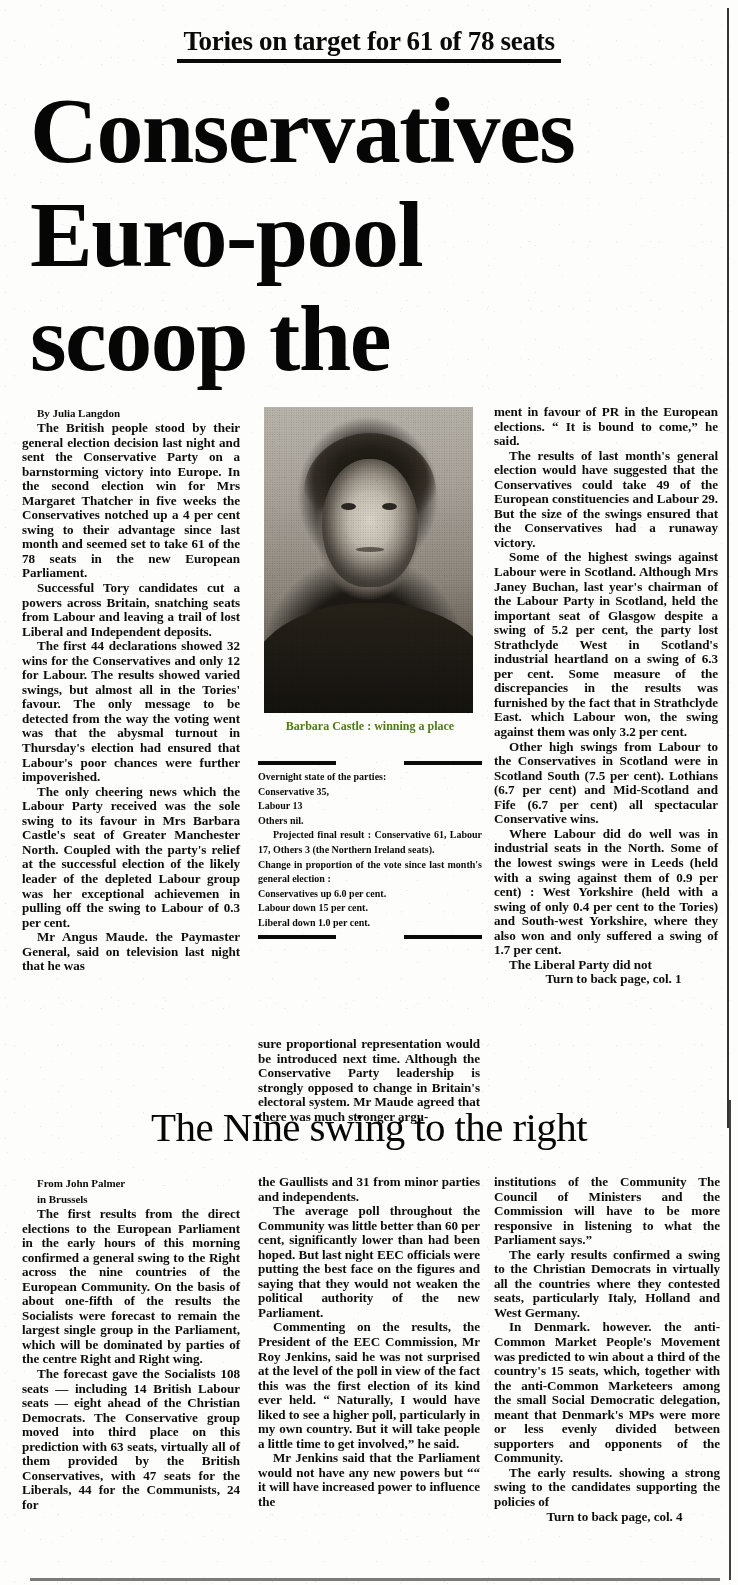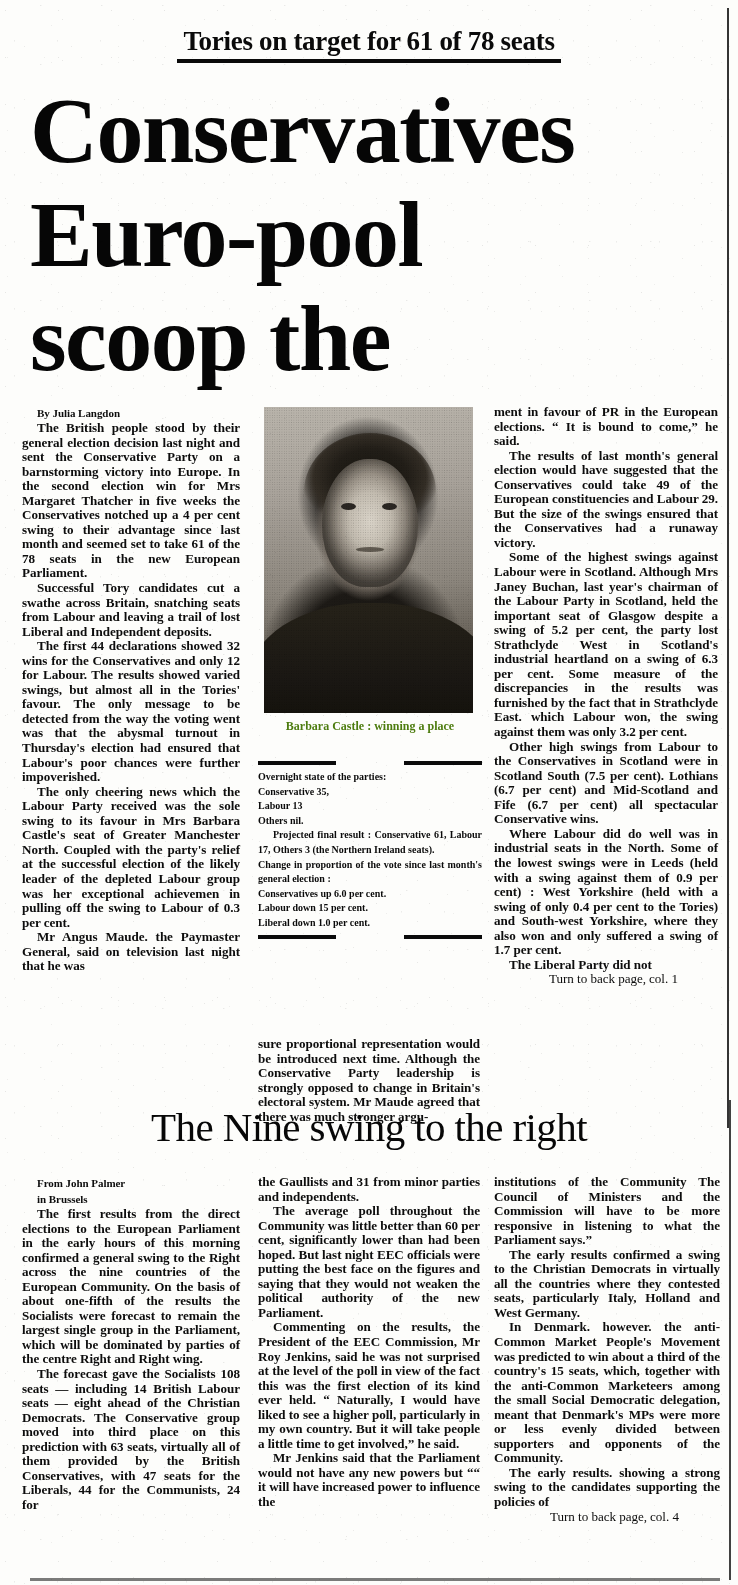--- a/index.html
+++ b/index.html
@@ -268,21 +268,21 @@
   }
 
   #s2 { top: 1175px; left: 0; width: 738px; height: 410px; }
   #s2c1 { left: 22px;  width: 218px; }
   #s2c2 { left: 258px; width: 222px; }
   #s2c3 { left: 494px; width: 226px; }
 
   .turnline {
     text-align: center;
     text-indent: 0;
-    font-weight: normal;
+    font-weight: bold;
     margin-top: 0;
   }
 
   
   #bottom-rule {
     position: absolute;
     top: 1578px;
     left: 30px;
     width: 690px;
     height: 3px;
@@ -336,21 +336,21 @@
       <p>Liberal down 1.0 per cent.</p>
     </div>
     <div class="box-rule"></div>
   </div>
 
   <div id="s1" class="story">
 
     <div id="s1c1" class="col">
       <p class="byline">By Julia Langdon</p>
       <p>The British people stood by their general election decision last night and sent the Conservative Party on a barnstorming victory into Europe. In the second election win for Mrs Margaret Thatcher in five weeks the Conservatives notched up a 4 per cent swing to their advantage since last month and seemed set to take 61 of the 78 seats in the new European Parliament.</p>
-      <p>Successful Tory candidates cut a swathe across Britain, snatching seats from Labour and leaving a trail of lost Liberal and Independent deposits.</p>
+      <p>Successful Tory candidates cut a powers across Britain, snatching seats from Labour and leaving a trail of lost Liberal and Independent deposits.</p>
       <p>The first 44 declarations showed 32 wins for the Conservatives and only 12 for Labour. The results showed varied swings, but almost all in the Tories' favour. The only message to be detected from the way the voting went was that the abysmal turnout in Thursday's election had ensured that Labour's poor chances were further impoverished.</p>
       <p>The only cheering news which the Labour Party received was the sole swing to its favour in Mrs Barbara Castle's seat of Greater Manchester North. Coupled with the party's relief at the successful election of the likely leader of the depleted Labour group was her exceptional achievemen in pulling off the swing to Labour of 0.3 per cent.</p>
       <p>Mr Angus Maude. the Paymaster General, said on television last night that he was</p>
     </div>
 
     <div id="s1c2" class="col" style="top:632px;">
       <p class="noindent">sure proportional representation would be introduced next time. Although the Conservative Party leadership is strongly opposed to change in Britain's electoral system. Mr Maude agreed that there was much stronger argu-</p>
     </div>
 
     <div id="s1c3" class="col">

